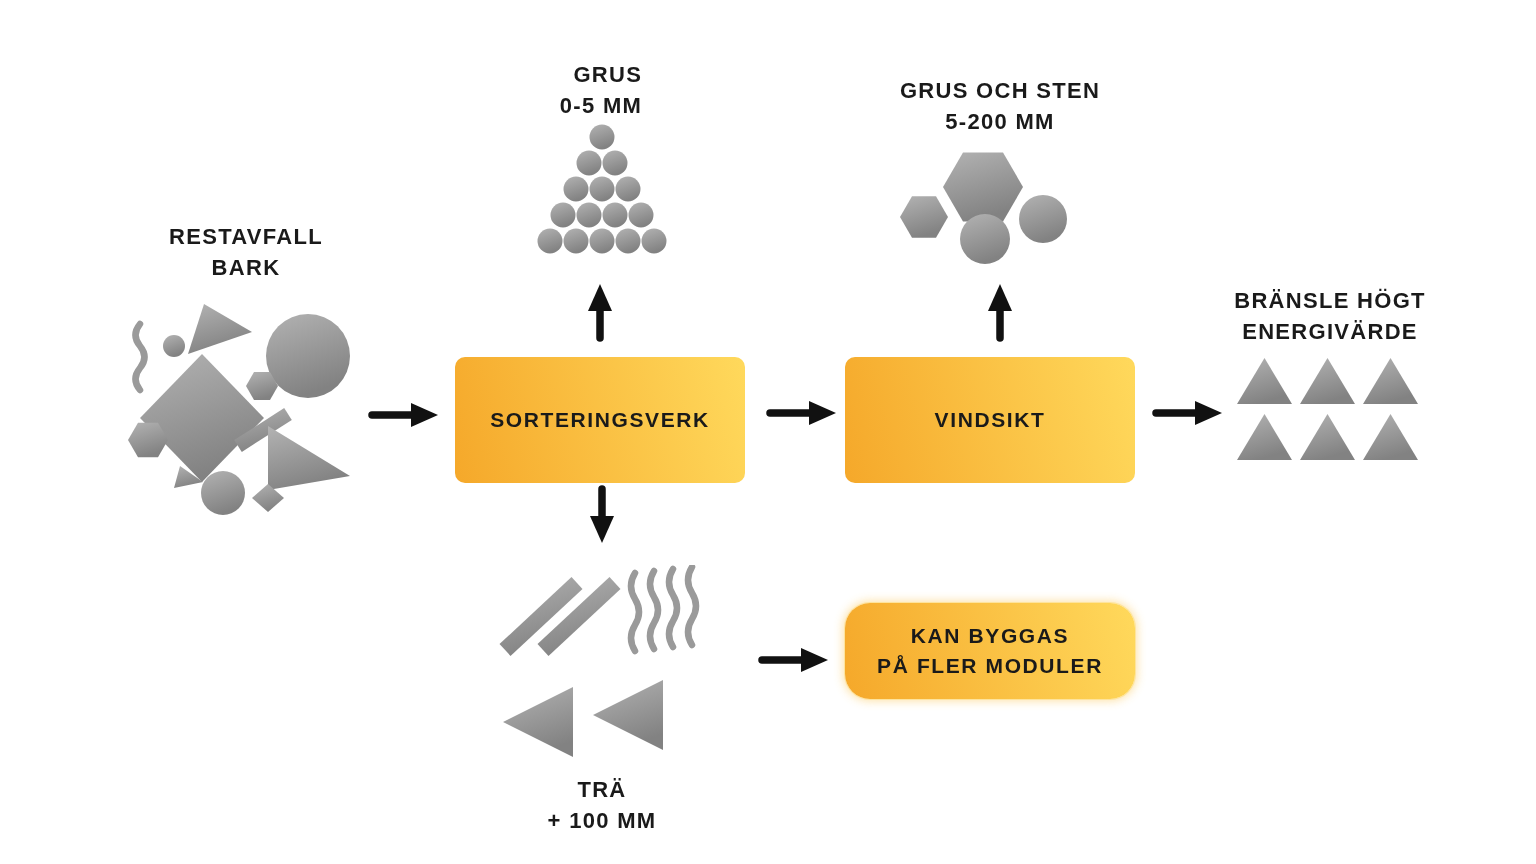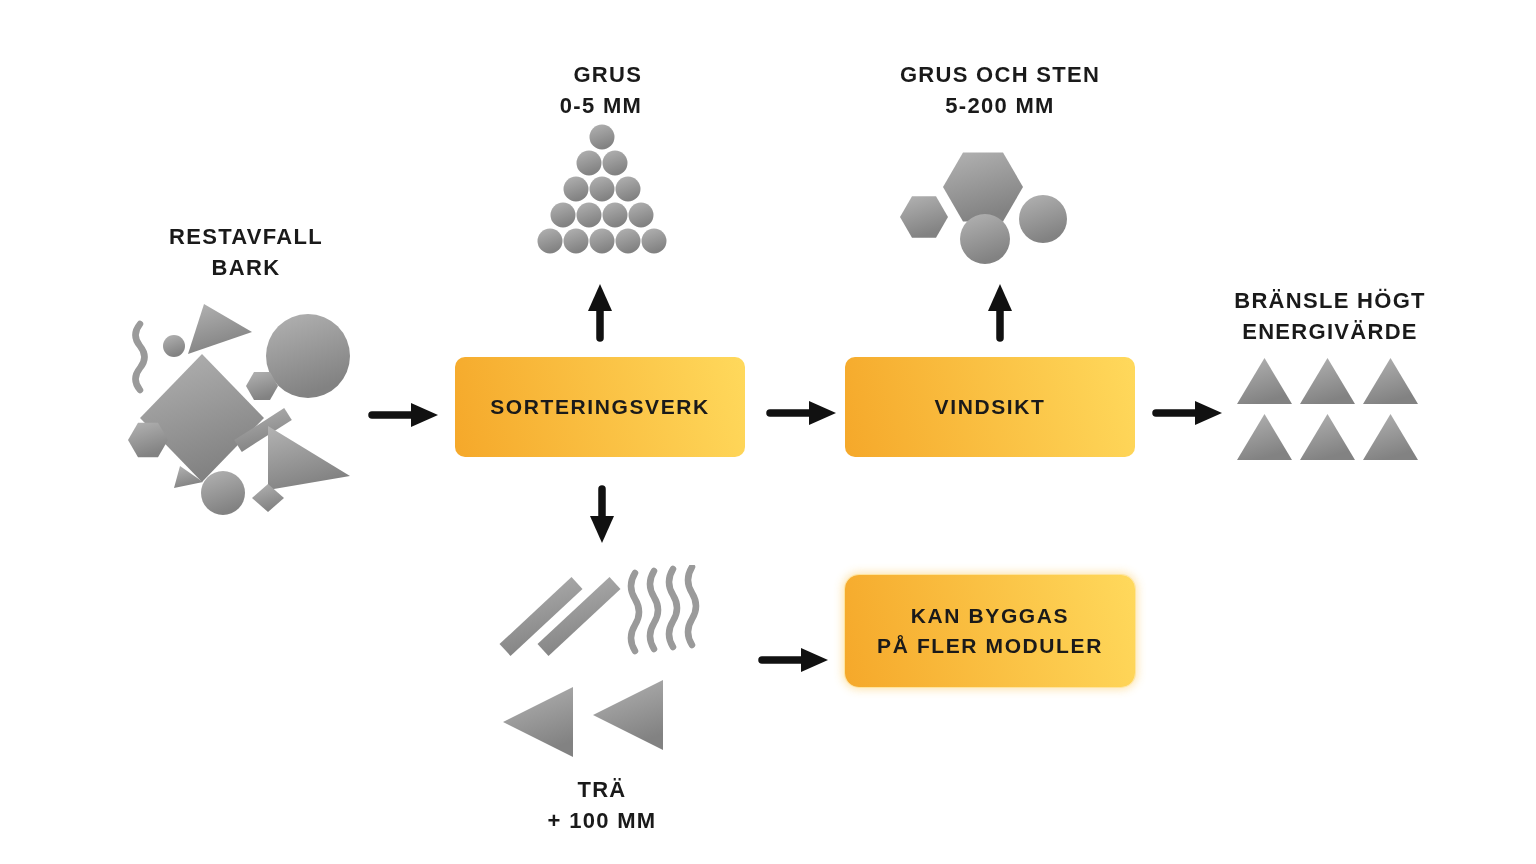--- a/index.html
+++ b/index.html
@@ -16,21 +16,21 @@
     text-align:center;
     font-weight:700;
     font-size:22px;
     letter-spacing:1.3px;
     line-height:1.4;
     color:var(--c-text,#1a1a1a);
     white-space:nowrap;
   }
   .box{
     position:absolute;
-    width:290px;height:100px;
+    width:290px;height:126px;
     border-radius:10px;
     background:linear-gradient(75deg,var(--c-box_gradient_start,#F5A92B) 0%,var(--c-box_gradient_end,#FFD95C) 100%);
     display:flex;flex-direction:column;align-items:center;justify-content:center;
     font-weight:700;
     font-size:21px;
     letter-spacing:1.6px;
     color:var(--c-text,#1a1a1a);
     text-align:center;
     line-height:1.45;
   }
@@ -93,21 +93,21 @@
       <circle class="shape" cx="67" cy="93" r="12.5"></circle>
       <circle class="shape" cx="93" cy="93" r="12.5"></circle>
       <circle class="shape" cx="119" cy="93" r="12.5"></circle>
     <circle class="shape" cx="28" cy="119" r="12.5"></circle>
       <circle class="shape" cx="54" cy="119" r="12.5"></circle>
       <circle class="shape" cx="80" cy="119" r="12.5"></circle>
       <circle class="shape" cx="106" cy="119" r="12.5"></circle>
       <circle class="shape" cx="132" cy="119" r="12.5"></circle>
   </svg>
 
-  <div class="node-label" style="left:1000px;top:60px;">
+  <div class="node-label" style="left:1000px;top:76px;">
     <div>GRUS OCH STEN</div>
     <div>5-200 MM</div>
   </div>
   <svg class="icon-svg" style="left:895px;top:125px;" width="180" height="140" viewBox="0 0 180 140">
     <polygon class="shape" points="68,27.4 108,27.4 128,62 108,96.6 68,96.6 48,62"></polygon>
     <polygon class="shape" points="17,71.2 41,71.2 53,92 41,112.8 17,112.8 5,92"></polygon>
     <circle class="shape" cx="90" cy="114" r="25"></circle>
     <circle class="shape" cx="148" cy="94" r="24"></circle>
   </svg>
 
@@ -140,21 +140,21 @@
   </svg>
 
   <div class="box" style="left:455px;top:357px;">
     <div>SORTERINGSVERK</div>
   </div>
 
   <div class="box" style="left:845px;top:357px;">
     <div>VINDSIKT</div>
   </div>
 
-  <div class="box grainy" style="left:845px;top:575px;height:112px;">
+  <div class="box grainy" style="left:845px;top:603px;height:96px;border-radius:25px;">
     <div>KAN BYGGAS</div>
     <div>PÅ FLER MODULER</div>
   </div>
 
   <svg class="arrow" style="left:368px;top:402px;" width="72" height="26" viewBox="0 0 72 26">
     <path d="M4,13 L47,13"></path>
       <polygon points="43,1 70,13 43,25"></polygon>
   </svg>
 
   <svg class="arrow" style="left:587px;top:282px;" width="26" height="60" viewBox="0 0 26 60">

